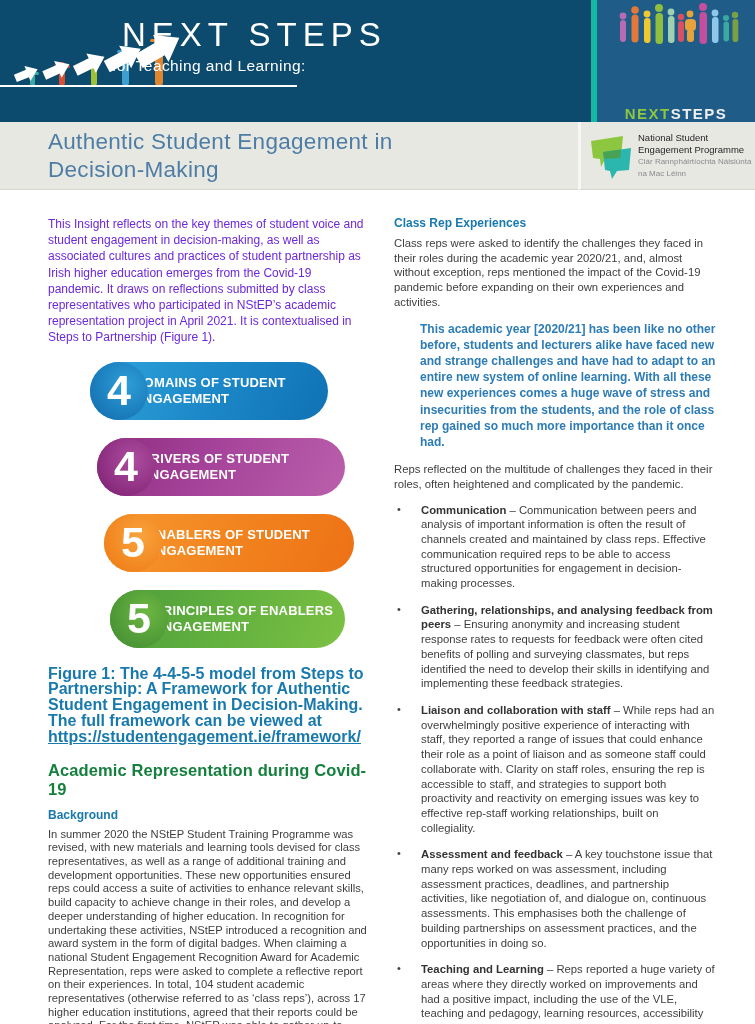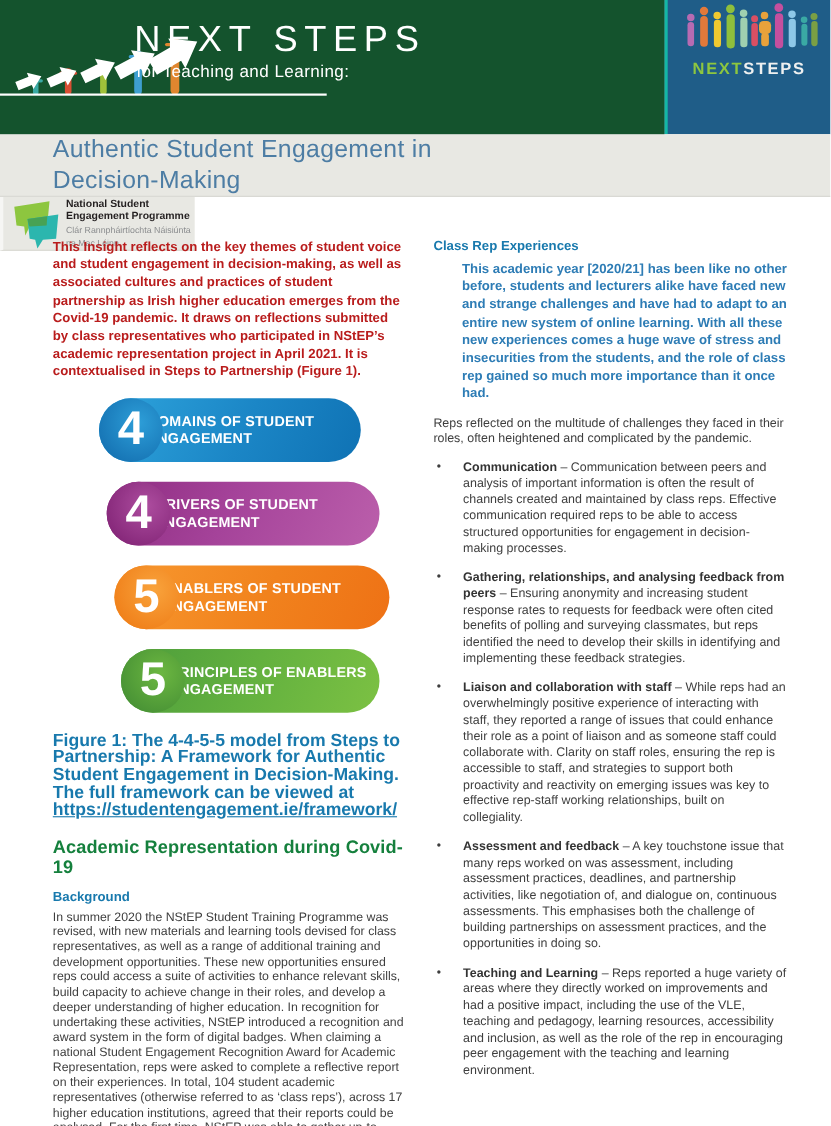--- a/index.html
+++ b/index.html
@@ -1,54 +1,54 @@
 <!DOCTYPE html>
 <html><head>
 <meta charset="utf-8">
 <style>
   * { margin:0; padding:0; box-sizing:border-box; }
   html,body { width:755px; height:1024px; overflow:hidden; background:#ffffff;
               font-family:"Liberation Sans", sans-serif; }
 
   
   .header { display:flex; height:122px; }
-  .header-left { flex:1; background:#14532d; position:relative; }
+  .header-left { flex:1; background:#0c4a6e; position:relative; }
   .brand-title { position:absolute; left:122px; top:16px; color:#ffffff;
                  font-size:33px; letter-spacing:6px; font-weight:400; }
-  .brand-subtitle { position:absolute; left:124px; top:57px; color:#ffffff;
+  .brand-subtitle { position:absolute; left:112px; top:57px; color:#ffffff;
                     font-size:15.5px; letter-spacing:0.4px; font-weight:400; }
   .brand-rule { position:absolute; left:0; top:85px; width:297px; height:2px; background:#ffffff; }
   .brand-tagline { position:absolute; left:124px; top:94px; color:#e0963b;
                    font-size:19px; letter-spacing:0.6px; font-weight:400; }
   .arrows-logo { position:absolute; left:6px; top:12px; }
 
-  .header-right { width:151px; background:#1f5d88; border-left:3px solid #14b8a6;
-                  display:flex; flex-direction:column; align-items:center; justify-content:flex-start; }
+  .header-right { width:164px; background:#1f5d88; border-left:6px solid #14b8a6;
+                  display:flex; flex-direction:column; align-items:center; justify-content:space-between; }
   .ns-logo-text { margin-top:2px; font-size:15px; font-weight:bold; letter-spacing:1.5px; }
   .ns-next { color:#8dc63f; }
   .ns-steps { color:#eef0f0; }
 
   
-  .title-band { display:flex; height:68px;flex-direction:column; }
+  .title-band { display:flex; height:68px; }
   .title-left { flex:1; background:#e8e8e3; display:flex; align-items:center;
                 padding-left:48px; border-bottom:1px solid #d7d7d2; }
   .page-title { color:#4d7da4; font-size:22.5px; line-height:28px; font-weight:400;
                 letter-spacing:0.3px; max-width:420px; }
   .title-right { width:177px; background:#e8e8e3; border-left:3px solid #f6f6f4;
                  border-bottom:1px solid #d7d7d2;
                  display:flex; align-items:center; padding-left:8px; }
   .nsep-text { margin-left:5px; }
-  .nsep-name { font-size:9.5px; font-weight:bold; color:#231f20; line-height:11.5px; }
+  .nsep-name { font-size:9.5px; font-weight:normal; color:#231f20; line-height:11.5px; }
   .nsep-irish { font-size:8px; color:#8a8c8e; line-height:10px; margin-top:2px; }
 
   
   .content { display:flex; gap:24px; padding:26px 40px 0 48px; }
   .col { width:322px; flex:none; }
 
-  .intro { color:#b91c1c; font-weight:bold; font-size:12px; line-height:16.2px; }
+  .intro { color:#6d28d9; font-weight:normal; font-size:12px; line-height:16.2px; }
 
   
   .figure { margin:16px 0 10px 0; }
   .pill { position:relative; height:58px; border-radius:29px; margin-bottom:18px;
           display:flex; align-items:center; color:#ffffff; }
   .pill-num { position:absolute; left:0; top:0; width:58px; height:58px; border-radius:50%;
               display:flex; align-items:center; justify-content:center;
               font-size:43px; font-weight:bold; }
   .pill-label { margin-left:44px; font-weight:bold; font-size:13px; line-height:16px;
                 letter-spacing:0.2px; padding-right:10px; }
@@ -196,20 +196,21 @@
 
     <p class="caption"><span>Figure 1: The 4-4-5-5 model from Steps to Partnership: A Framework for Authentic Student Engagement in Decision-Making. The full framework can be viewed at </span><a href="#">https://studentengagement.ie/framework/</a></p>
 
     <div class="h2">Academic Representation during Covid-19</div>
     <div class="h3">Background</div>
     <p class="body-text">In summer 2020 the NStEP Student Training Programme was revised, with new materials and learning tools devised for class representatives, as well as a range of additional training and development opportunities. These new opportunities ensured reps could access a suite of activities to enhance relevant skills, build capacity to achieve change in their roles, and develop a deeper understanding of higher education. In recognition for undertaking these activities, NStEP introduced a recognition and award system in the form of digital badges. When claiming a national Student Engagement Recognition Award for Academic Representation, reps were asked to complete a reflective report on their experiences. In total, 104 student academic representatives (otherwise referred to as ‘class reps’), across 17 higher education institutions, agreed that their reports could be analysed. For the first time, NStEP was able to gather up-to-date, detailed, and relevant data on the experiences of students undertaking representative roles at the programme-level.</p>
   </div>
 
   <div class="col rcol">
     <div class="h3">Class Rep Experiences</div>
+    <p class="body-text para">Class reps were asked to identify the challenges they faced in their roles during the academic year 2020/21, and, almost without exception, reps mentioned the impact of the Covid-19 pandemic before expanding on their own experiences and activities.</p>
     <p class="quote">This academic year [2020/21] has been like no other before, students and lecturers alike have faced new and strange challenges and have had to adapt to an entire new system of online learning. With all these new experiences comes a huge wave of stress and insecurities from the students, and the role of class rep gained so much more importance than it once had.</p>
     <p class="body-text para">Reps reflected on the multitude of challenges they faced in their roles, often heightened and complicated by the pandemic.</p>
 
     <ul class="bullets">
       <li class="bullet">
         <span class="dot">•</span>
         <span class="bullet-body"><b>Communication</b> <span>– Communication between peers and analysis of important information is often the result of channels created and maintained by class reps. Effective communication required reps to be able to access structured opportunities for engagement in decision-making processes.</span></span>
       </li>
       <li class="bullet">
         <span class="dot">•</span>

